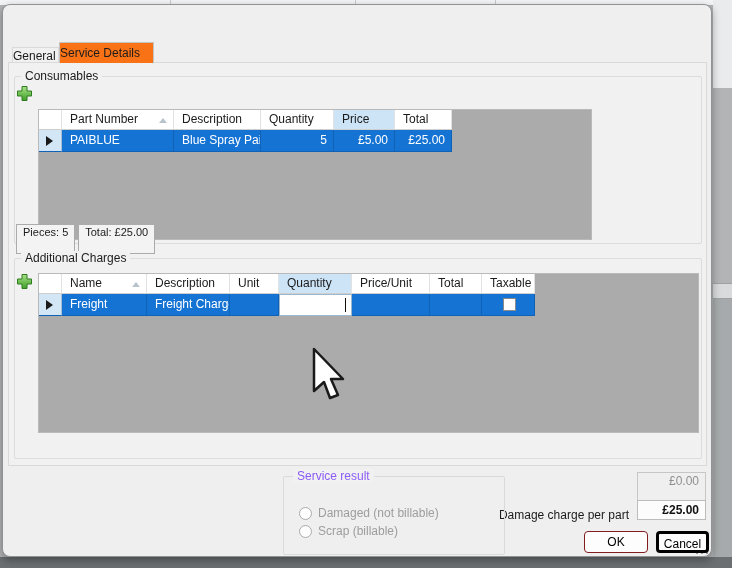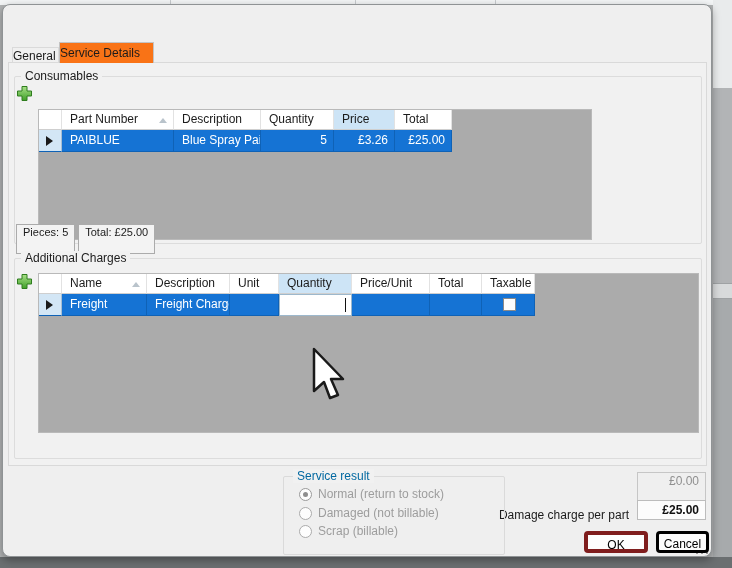--- a/index.html
+++ b/index.html
@@ -29,21 +29,21 @@
   .tab-active { left:56px; top:37px; width:95px; height:21px; line-height:20px; background:#f97316; border:1px solid #c3c3c3; border-bottom:none; z-index:3; }
 
   
   .groupbox { border:1px solid #dcdcdc; border-radius:2px; background:transparent; z-index:2; }
   .group-label { height:14px; line-height:14px; background:#f1f1f1; padding:0 4px; font-size:12px; z-index:3; white-space:nowrap; }
   .gb-consumables { left:11px; top:71px; width:688px; height:168px; }
   .lbl-consumables { left:18px; top:64px; }
   .gb-additional { left:11px; top:253px; width:688px; height:201px; }
   .lbl-additional { left:18px; top:246px; }
   .gb-service { left:280px; top:471px; width:222px; height:79px; border-color:#dadada; }
-  .lbl-service { left:290px; top:464px; color:#0369a1; }
+  .lbl-service { left:290px; top:464px; color:#8b5cf6; }
 
   
   .add-btn { width:17px; height:17px; cursor:pointer; z-index:3; }
 
   
   .grid { background:#ababab; border:1px solid #b9b9b9; z-index:3; }
   .grid-consumables { left:35px; top:80px; width:554px; height:131px;margin-top:24px; }
   .grid-additional  { left:35px; top:268px; width:661px; height:160px; }
   .grid-hdr { display:grid; }
   .grid-row { display:grid; }
@@ -77,21 +77,21 @@
   .radio-circle.checked { border:1px solid #9a9a9a; }
   .radio-circle.checked::after { content:""; position:absolute; left:3px; top:3px; width:5px; height:5px; border-radius:50%; background:#8e8e8e; }
   .radio-label { color:#9d9d9d; font-size:12px; white-space:nowrap; }
 
   
   .sum-label { width:210px; text-align:right; font-size:12px; color:#1b1b1b; white-space:nowrap;margin-top:31px; }
   .field { border:1px solid #c6c6c6; text-align:right; padding:0 6px; font-size:12px; }
   .field-damage { left:634px; top:467px; width:69px; height:29px; line-height:17px; background:#efefef; color:#8f8f8f; }
   .field-total  { left:634px; top:495px; width:69px; height:20px; line-height:18px; background:#fcfcfc; color:#111; font-weight:bold; border-color:#bcbcbc; }
   .btn { height:22px; line-height:20px; text-align:center; font-size:12px; background:#fdfdfd; border:3px solid #000000; border-radius:4px; cursor:pointer; z-index:3; }
-  .btn-ok { left:581px; top:526px; width:64px; border:4px solid #7f1d1d; }
+  .btn-ok { left:581px; top:526px; width:64px; border:1px solid #7f1d1d; }
   .btn-cancel { left:653px; top:526px; width:53px; }
   .grip { left:694px; top:538px; width:12px; height:12px; }
   .grip i { position:absolute; width:2px; height:2px; background:#9a9a9a; }
 
   .cursor-svg { left:311px; top:347px; width:34px; height:54px; z-index:9; }
 </style>
 </head>
 <body>
 
 <div class="abs bg-top"></div>
@@ -136,21 +136,21 @@
       <div class="hcell hl">Price</div>
       <div class="hcell">Total</div>
     </div>
     <div class="grid-row cols-consumables">
       <div class="dcell indicator">
         <span class="row-arrow"></span>
       </div>
       <div class="dcell">PAIBLUE</div>
       <div class="dcell">Blue Spray Paint</div>
       <div class="dcell num">5</div>
-      <div class="dcell num">£3.26</div>
+      <div class="dcell num">£5.00</div>
       <div class="dcell num">£25.00</div>
     </div>
   </div>
 
   <div class="abs status-consumables">
     <span class="status-panel">Pieces: 5</span><span class="status-panel">Total: £25.00</span>
   </div>
 
   <div class="abs groupbox gb-additional"></div>
   <div class="abs group-label lbl-additional">Additional Charges</div>
@@ -194,24 +194,20 @@
       <div class="dcell">
         <div class="checkbox"></div>
       </div>
     </div>
   </div>
 
 
   <div class="abs groupbox gb-service"></div>
   <div class="abs group-label lbl-service">Service result</div>
 
-  <div class="abs radio-row" style="top:481px">
-    <span class="radio-circle checked"></span>
-    <span class="radio-label">Normal (return to stock)</span>
-  </div>
   <div class="abs radio-row" style="top:500px">
     <span class="radio-circle"></span>
     <span class="radio-label">Damaged (not billable)</span>
   </div>
   <div class="abs radio-row" style="top:518px">
     <span class="radio-circle"></span>
     <span class="radio-label">Scrap (billable)</span>
   </div>
 
   <div class="abs sum-label" style="left:416px; top:470px; line-height:19px;">Damage charge per part</div>

